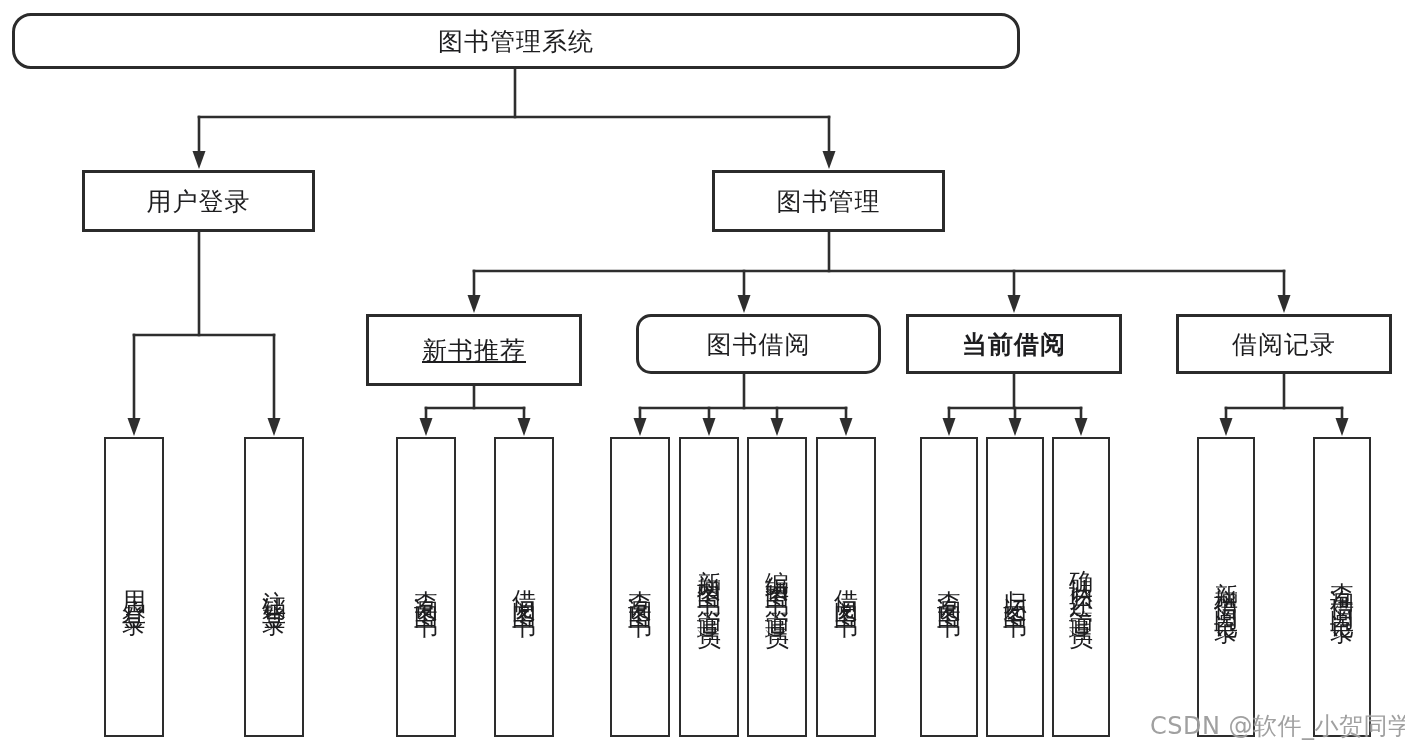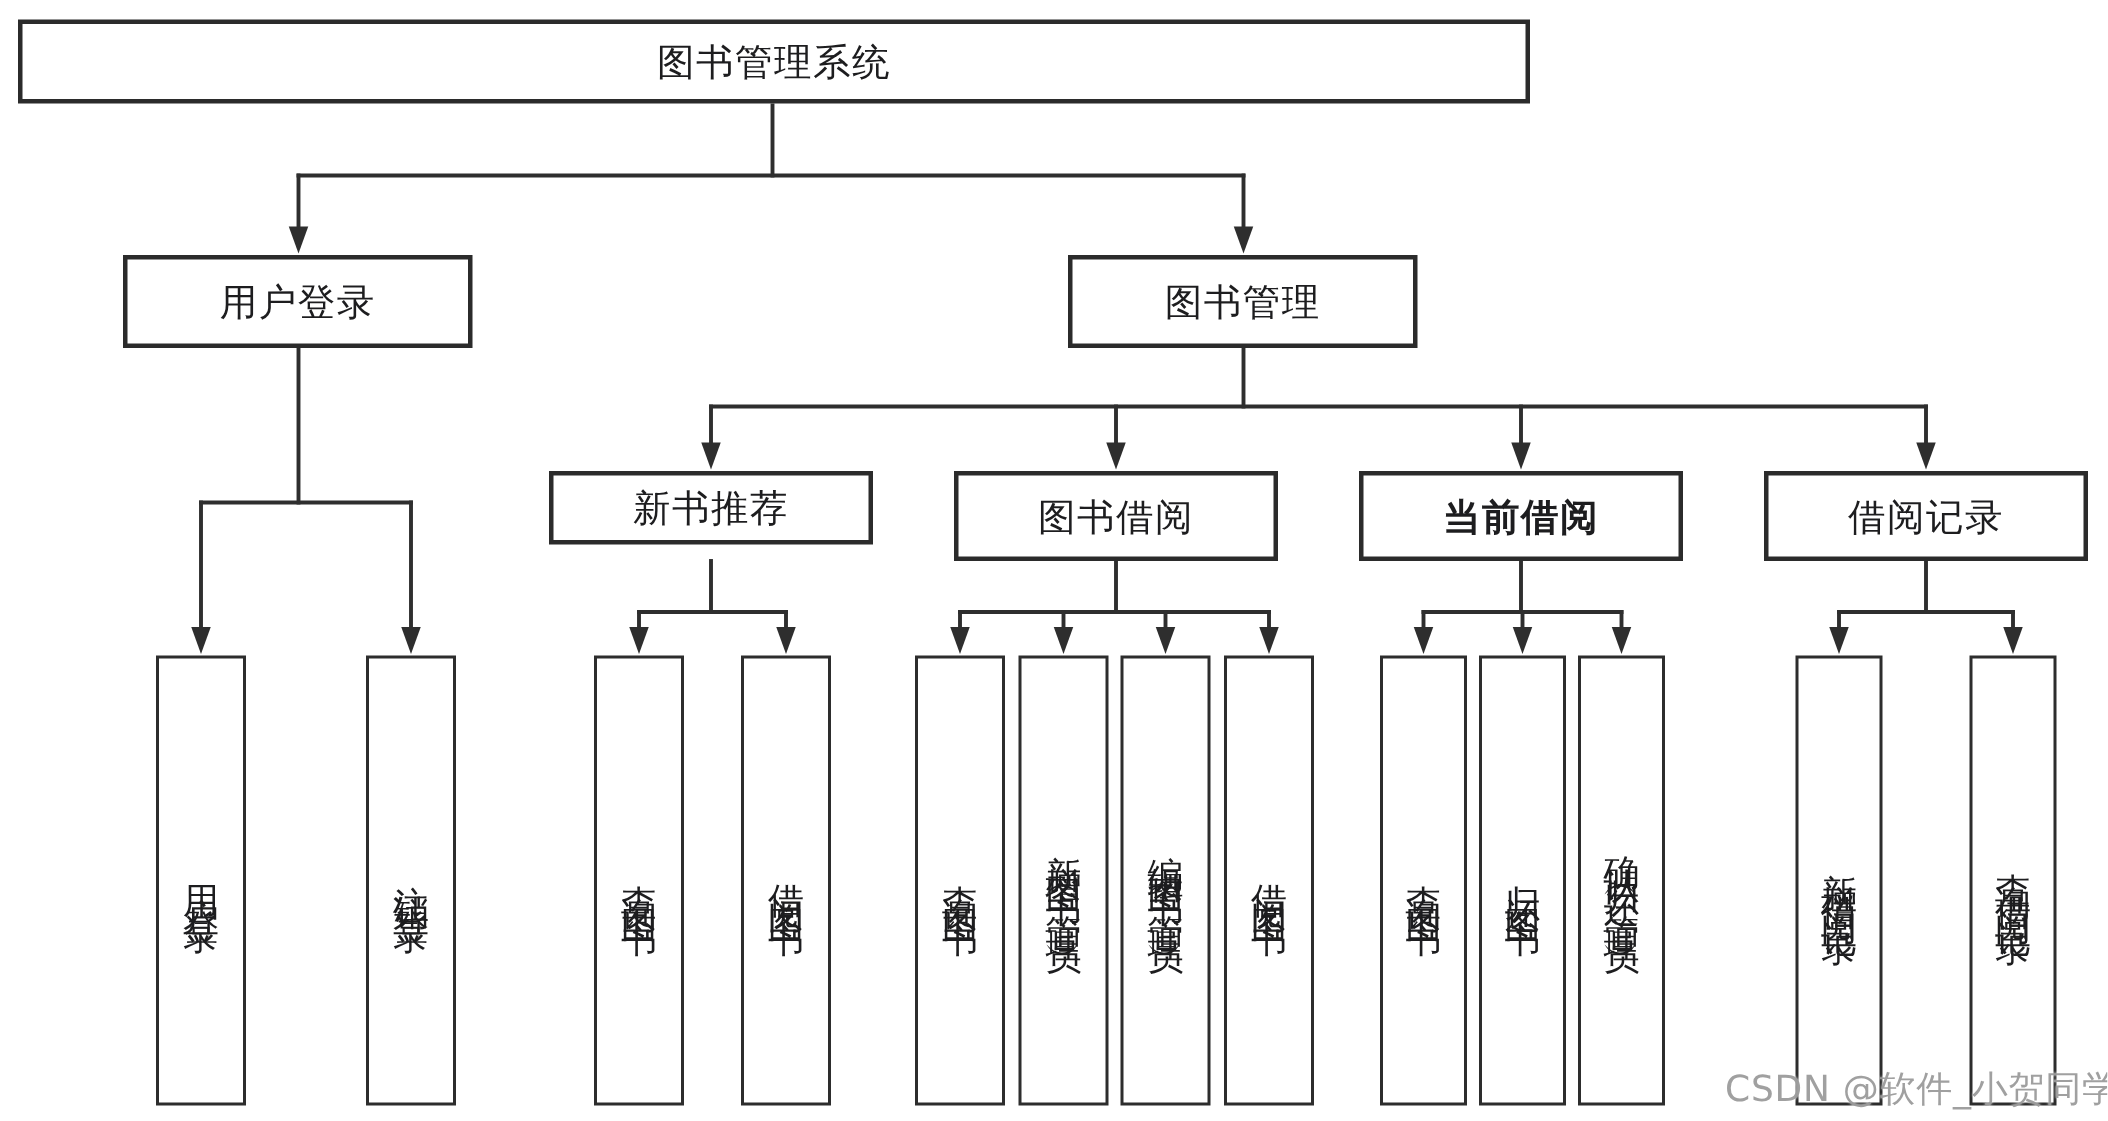--- a/index.html
+++ b/index.html
@@ -14,21 +14,21 @@
   .node{
     position:absolute;
     background:#ffffff;
     border:3px solid #2b2b2b;
     box-sizing:border-box;
     display:flex;align-items:center;justify-content:center;
     color:#1d1d1f;
     z-index:1;
   }
   .hbox{font-size:25px;letter-spacing:1px;white-space:nowrap;}
-  .root{border-width:3px;}
+  .root{border-width:3px;border-radius:19px;}
   .vbox{border-width:2px;border-color:#2d2d2d;}
   .vtext{
     writing-mode:vertical-rl;
     text-orientation:mixed;
     font-size:24px;
     line-height:1;
     letter-spacing:8px;
     white-space:nowrap;
     color:#1d1d1f;
   }
@@ -121,24 +121,24 @@
     <span>图书管理系统</span>
   </div>
 
   <div class="node hbox" style="left:82px;top:170px;width:233px;height:62px;">
     <span>用户登录</span>
   </div>
   <div class="node hbox" style="left:712px;top:170px;width:233px;height:62px;">
     <span>图书管理</span>
   </div>
 
-  <div class="node hbox" style="left:366px;top:314px;width:216px;height:49px;">
+  <div class="node hbox" style="left:366px;top:314px;width:216px;height:72px;text-decoration:underline;">
     <span>新书推荐</span>
   </div>
-  <div class="node hbox" style="left:636px;top:314px;width:216px;height:60px;">
+  <div class="node hbox" style="left:636px;top:314px;width:245px;height:60px;border-radius:15px;">
     <span>图书借阅</span>
   </div>
   <div class="node hbox" style="left:906px;top:314px;width:216px;height:60px;font-weight:bold;">
     <span>当前借阅</span>
   </div>
   <div class="node hbox" style="left:1176px;top:314px;width:216px;height:60px;">
     <span>借阅记录</span>
   </div>
 
   <div class="node vbox" style="left:104px;top:437px;width:60px;height:300px;">

